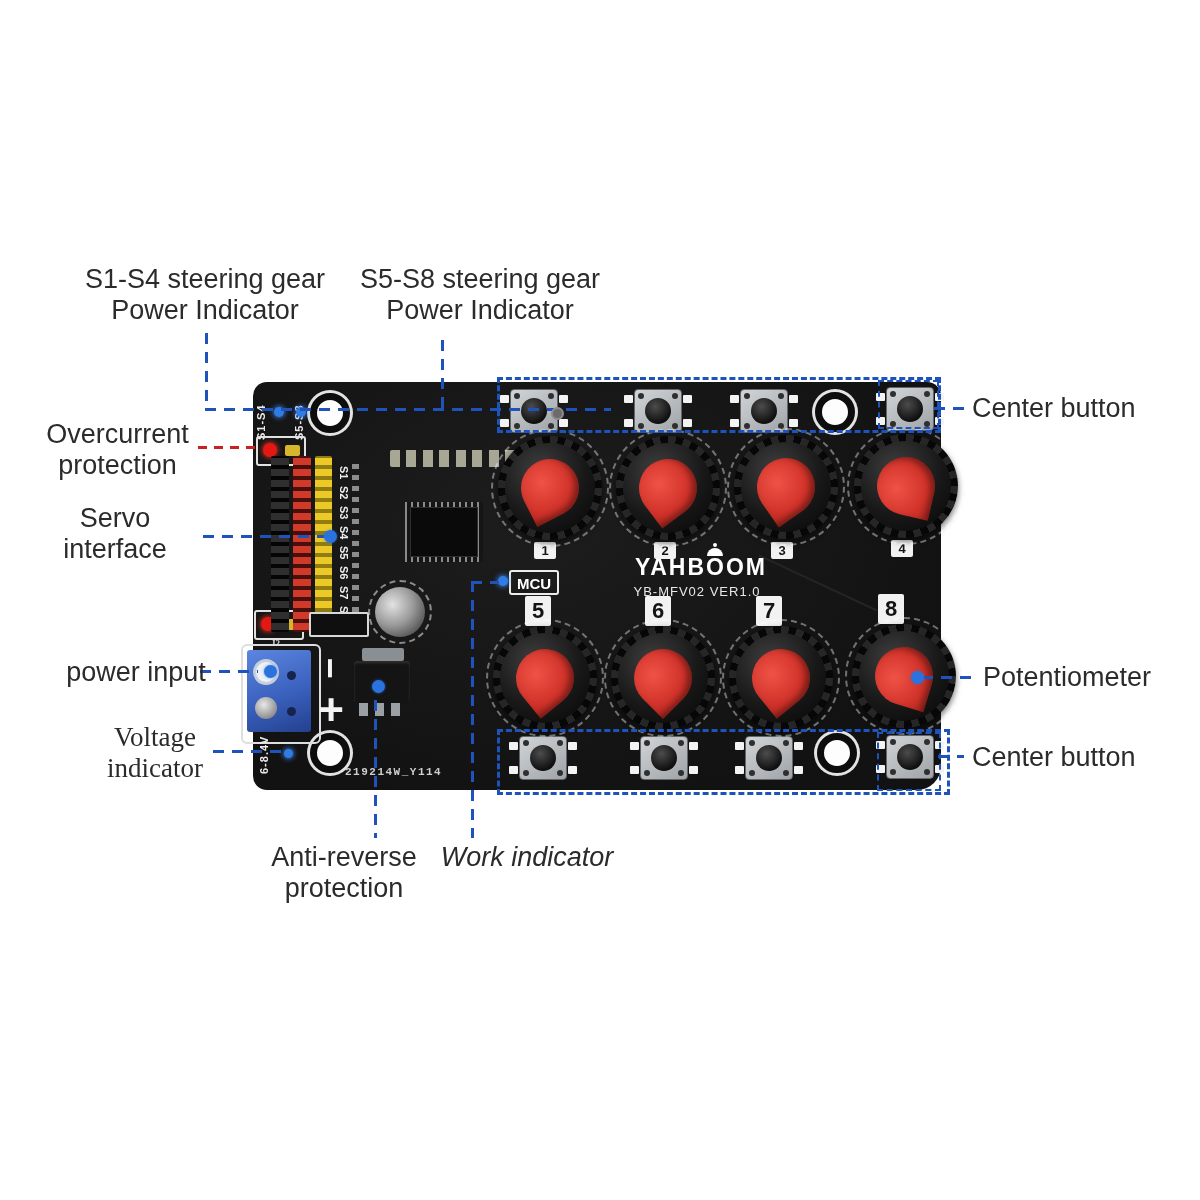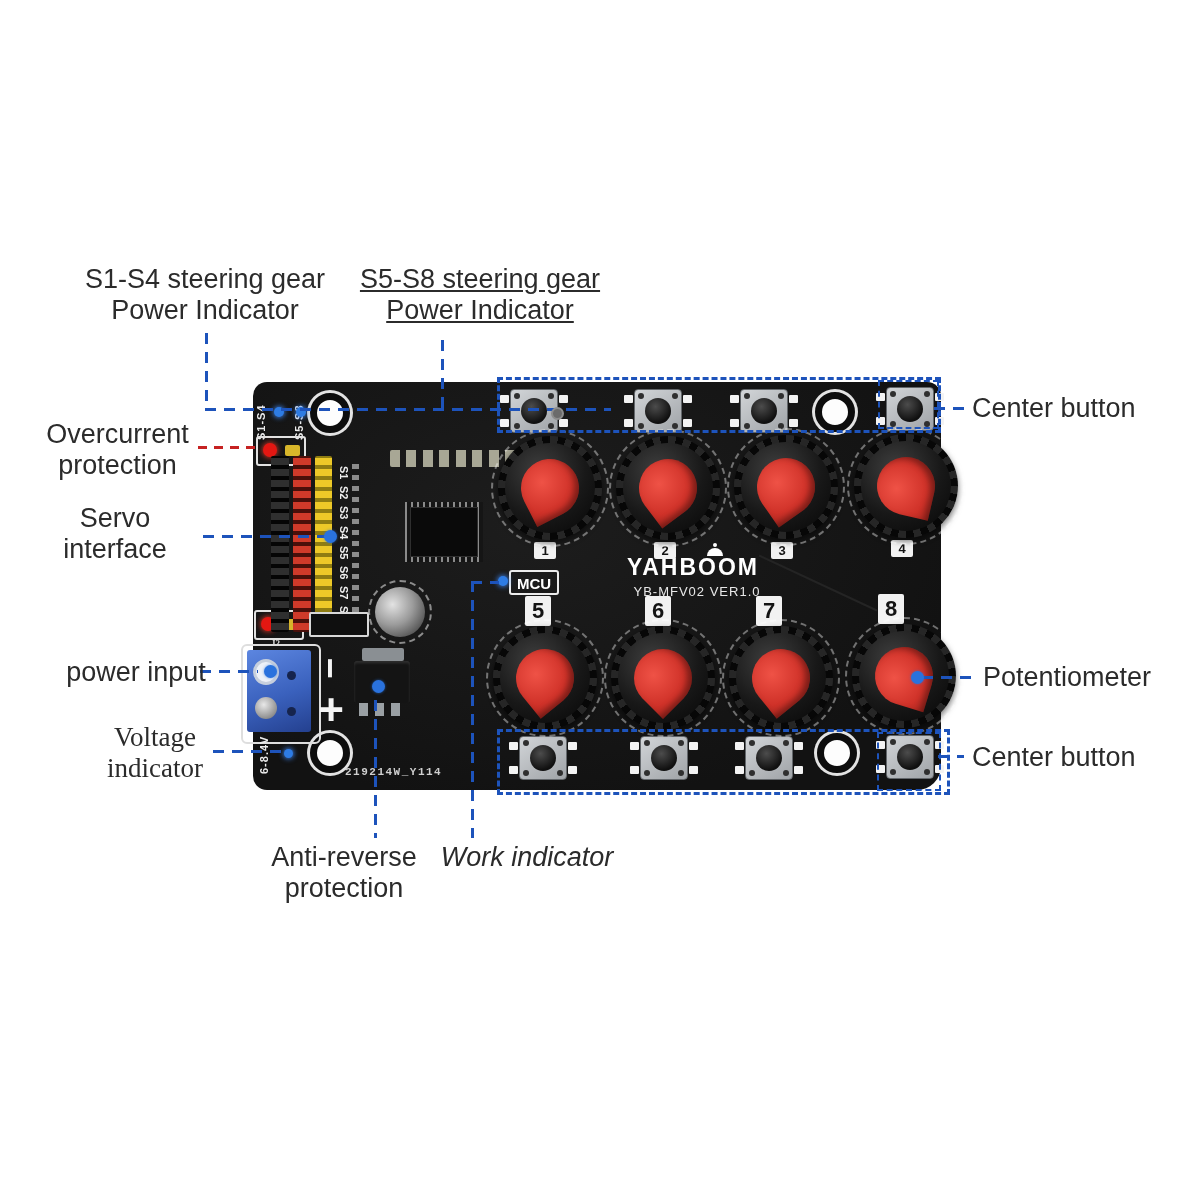--- a/index.html
+++ b/index.html
@@ -60,21 +60,21 @@
   .term-silk{position:absolute;left:-12px;top:262px;width:76px;height:96px;border:2px solid #dedede;border-radius:6px;}
   .terminal{position:absolute;left:-6px;top:268px;width:64px;height:82px;border-radius:3px;
         background:linear-gradient(160deg,#5c86e0,#3a61bd 55%,#24408f);}
   .term-open{position:absolute;left:6px;top:9px;width:20px;height:20px;border-radius:50%;
         background:#edf1f8;border:3px solid #c6cfdd;}
   .term-screw{position:absolute;left:8px;top:47px;width:22px;height:22px;border-radius:50%;
         background:radial-gradient(circle at 40% 35%,#e8e8e8,#9d9d9d 60%,#6a6a6a);}
   .term-dot{position:absolute;width:9px;height:9px;border-radius:50%;background:#16244d;}
   .polar{position:absolute;color:#f4f4f4;font-weight:bold;text-align:center;}
   .serial{position:absolute;left:92px;top:384px;color:#cfcfcf;font:bold 11px "Liberation Mono",monospace;letter-spacing:1.5px;}
-  .logo{position:absolute;left:374px;top:172px;width:140px;text-align:left;color:#fff;
+  .logo{position:absolute;left:374px;top:172px;width:140px;text-align:right;color:#fff;
         font-size:23px;font-weight:bold;letter-spacing:2px;}
   .logo .dome{position:absolute;left:calc(50% + 10px);top:-6px;width:16px;height:8px;
         background:#fff;border-radius:8px 8px 0 0;}
   .logo .ant{position:absolute;left:calc(50% + 16px);top:-11px;width:4px;height:4px;border-radius:50%;background:#fff;}
   .version{position:absolute;left:369px;top:202px;width:150px;text-align:center;color:#e8e8e8;
         font-size:13px;letter-spacing:1px;}
   .mcubox{position:absolute;left:256px;top:188px;width:50px;height:25px;border:2px solid #ececec;border-radius:3px;
         color:#fff;font-size:15px;font-weight:bold;text-align:center;line-height:23px;box-sizing:border-box;}
   .tag{position:absolute;background:#f2f2f2;color:#141414;text-align:center;border-radius:2px;font-weight:bold;}
   .tag.big{width:26px;height:30px;font-size:22px;line-height:30px;}
@@ -311,21 +311,21 @@
   <div class="dash-h" style="left:471px;top:581px;width:28px;"></div>
   <div class="dash-h" style="left:922px;top:676px;width:56px;"></div>
   <div class="adot" style="left:911px;top:671px;"></div>
   <div class="dash-h" style="left:934px;top:407px;width:30px;"></div>
   <div class="dash-h" style="left:938px;top:755px;width:26px;"></div>
 
   <div class="lbl" style="left:60px;top:264px;width:290px;">
     <span>S1-S4 steering gear</span>
     <span>Power Indicator</span>
   </div>
-  <div class="lbl" style="left:340px;top:264px;width:280px;text-decoration:underline;">
+  <div class="lbl" style="left:340px;top:264px;width:280px;">
     <span>S5-S8 steering gear</span>
     <span>Power Indicator</span>
   </div>
   <div class="lbl" style="left:25px;top:419px;width:185px;">
     <span>Overcurrent</span>
     <span>protection</span>
   </div>
   <div class="lbl" style="left:30px;top:503px;width:170px;">
     <span>Servo</span>
     <span>interface</span>

